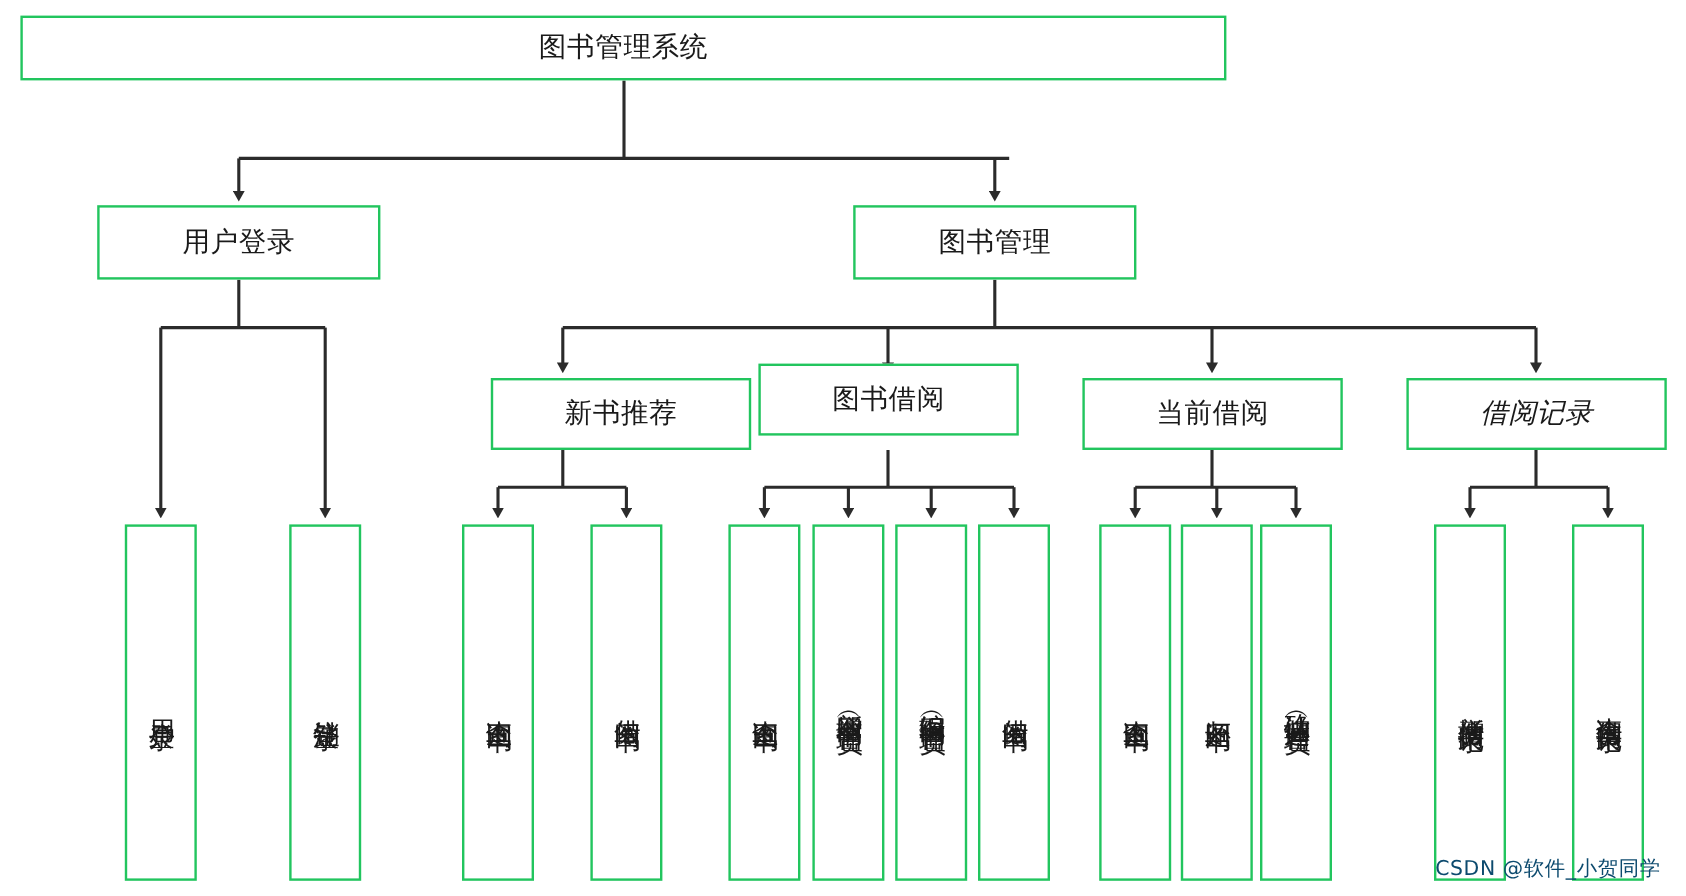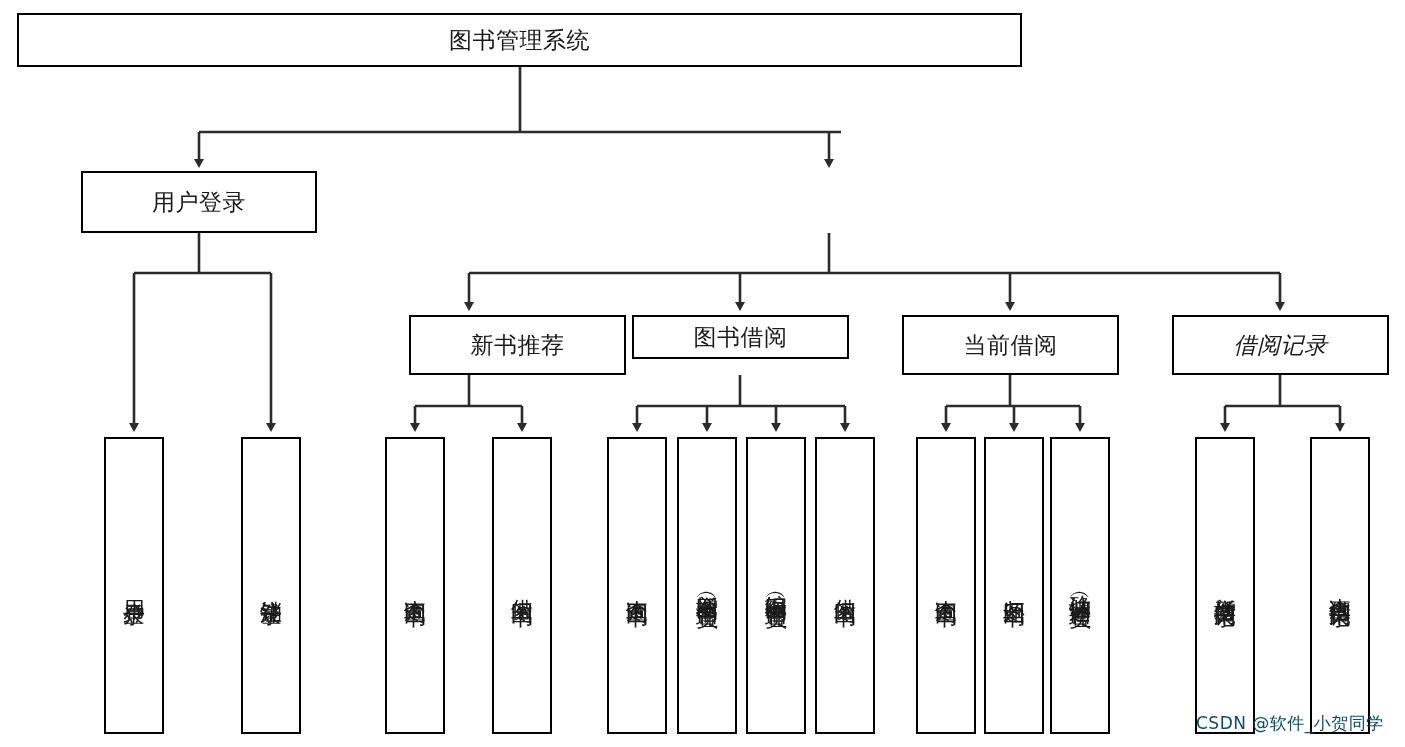--- a/index.html
+++ b/index.html
@@ -20,21 +20,21 @@
   #edges {
     position: absolute;
     left: 0;
     top: 0;
     width: 1405px;
     height: 747px;
   }
   .node {
     position: absolute;
     box-sizing: border-box;
-    border: 2px solid #000000;
+    border: 2px solid #22c55e;
     background: #ffffff;
     display: flex;
     align-items: center;
     justify-content: center;
     color: #1a1a1a;
   }
   .node .label {
     display: block;
     text-align: center;
     line-height: 1.06;
@@ -125,25 +125,28 @@
     </g>
   </svg>
 
   <div class="node root" style="left:17px; top:13px; width:1005px; height:54px;">
     <span class="label">图书管理系统</span>
   </div>
 
   <div class="node horiz" style="left:81px; top:171px; width:236px; height:62px;">
     <span class="label">用户登录</span>
   </div>
+  <div class="node horiz" style="left:711px; top:171px; width:236px; height:62px;">
+    <span class="label">图书管理</span>
+  </div>
 
   <div class="node horiz" style="left:361px; top:315px; width:217px; height:60px;margin-left:48px;">
     <span class="label">新书推荐</span>
   </div>
-  <div class="node horiz" style="left:632px; top:315px; width:217px; height:44px;">
+  <div class="node horiz" style="left:632px; top:303px; width:217px; height:60px;">
     <span class="label">图书借阅</span>
   </div>
   <div class="node horiz" style="left:902px; top:315px; width:217px; height:60px;">
     <span class="label">当前借阅</span>
   </div>
   <div class="node horiz" style="left:1172px; top:315px; width:217px; height:60px;font-style:italic;">
     <span class="label">借阅记录</span>
   </div>
 
   <div class="node vert" style="left:104px; top:437px; width:60px; height:297px;">

